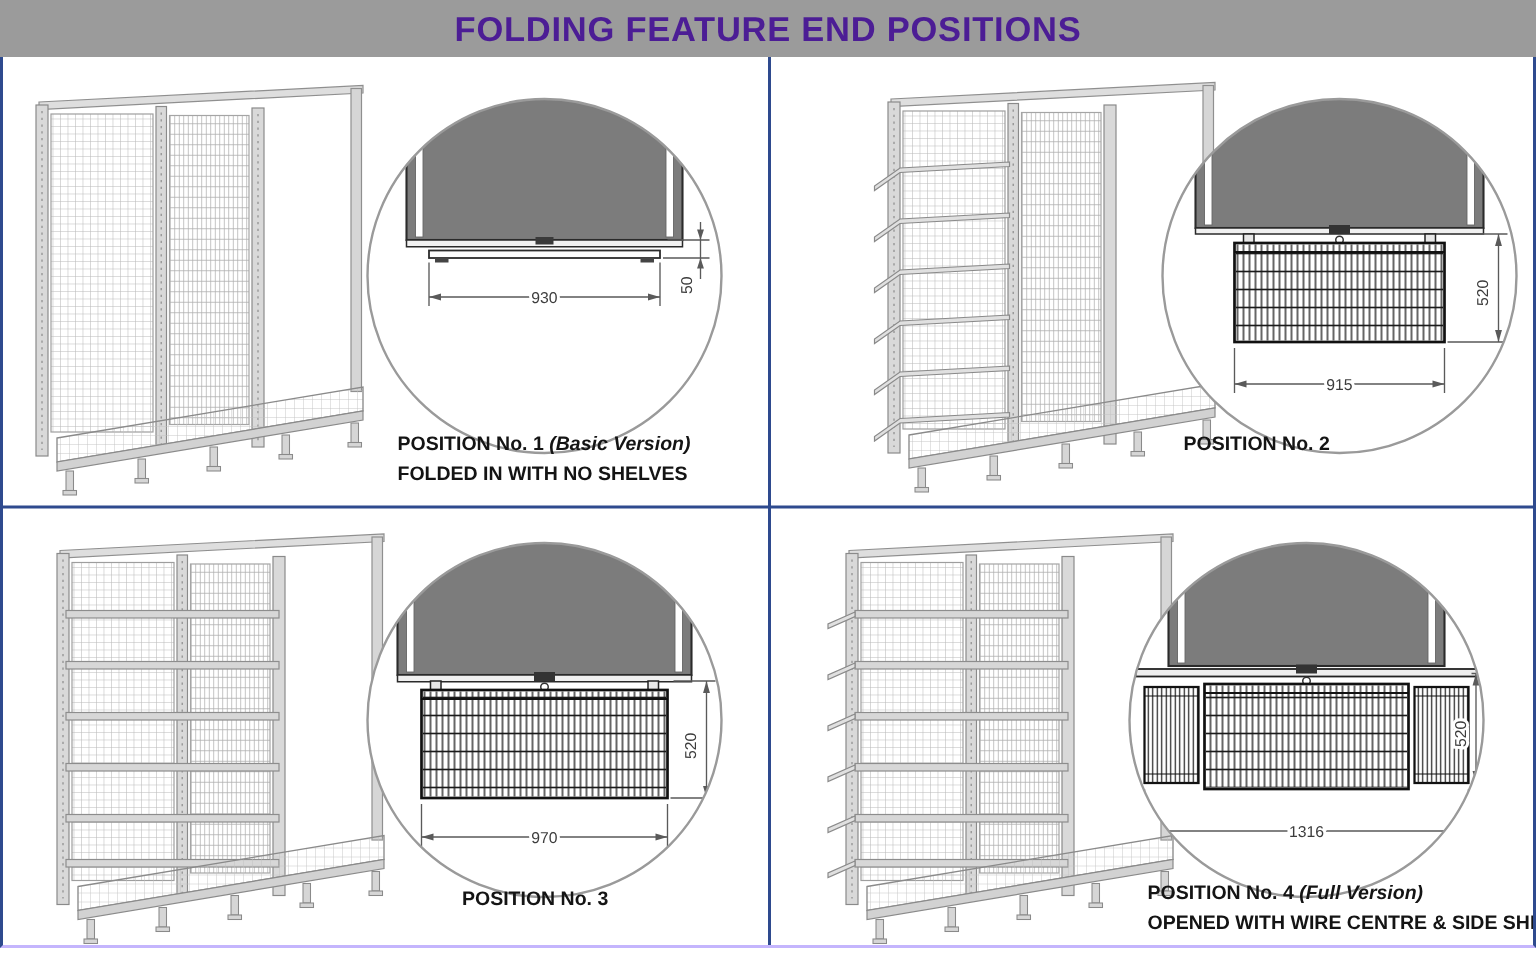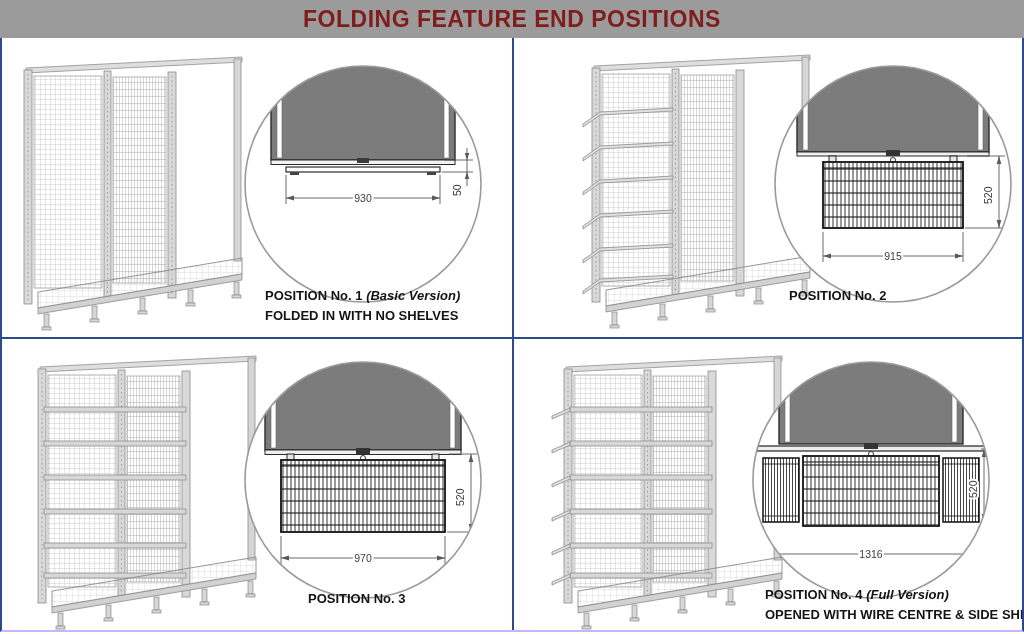--- a/index.html
+++ b/index.html
@@ -1,20 +1,20 @@
 <!DOCTYPE html>
 <html><head>
 <meta charset="utf-8">
 <style>
   html,body{margin:0;padding:0;background:#fff;}
   .screen{position:relative;width:1024px;height:635px;background:#fff;overflow:hidden;
           font-family:"Liberation Sans", sans-serif;}
   .title-bar{position:absolute;left:0;top:0;width:1024px;height:38px;background:#9b9b9b;
              display:flex;align-items:center;justify-content:center;}
-  .title-bar h1{margin:0;color:#7f1d1d;font-size:23px;font-weight:bold;letter-spacing:.5px;}
+  .title-bar h1{margin:0;color:#4c1d95;font-size:23px;font-weight:bold;letter-spacing:.5px;}
   .grid{position:absolute;left:0;top:38px;width:1024px;height:594px;
         border-left:2px solid #2e4a8e;border-right:2px solid #2e4a8e;border-bottom:2px solid #c4b5fd;
         box-sizing:border-box;}
   .v-divider{position:absolute;left:510px;top:0;width:2px;height:100%;background:#2e4a8e;}
   .h-divider{position:absolute;left:0;top:299px;width:100%;height:2px;background:#2e4a8e;}
   .cell{position:absolute;overflow:hidden;}
   .cell.q1{left:0;top:0;width:510px;height:299px;}
   .cell.q2{left:536px;top:0;width:508px;height:344px;}
   .cell.q3{left:0;top:301px;width:494px;height:291px;}
   .cell.q4{left:512px;top:301px;width:508px;height:291px;}

